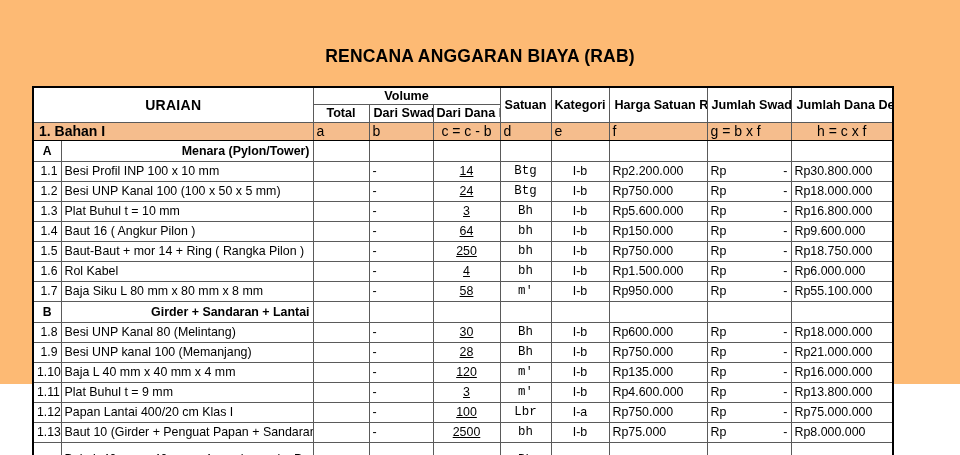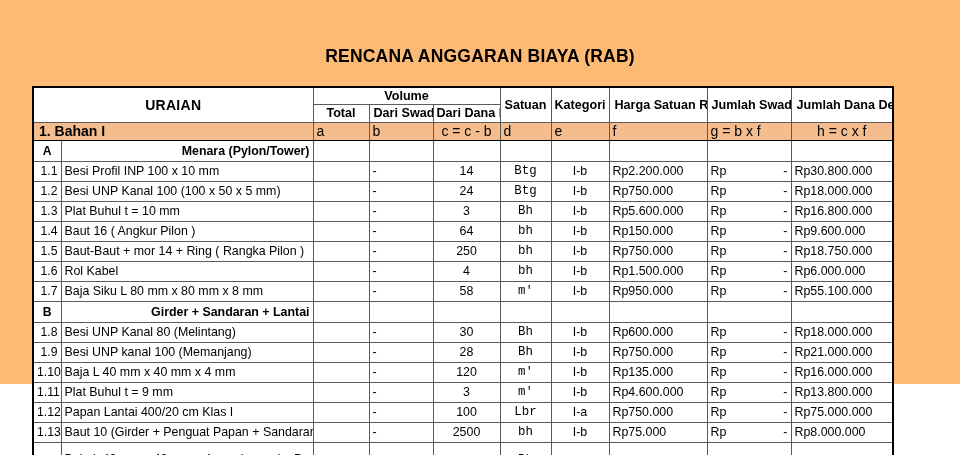--- a/index.html
+++ b/index.html
@@ -110,21 +110,21 @@
   }
   tr.group td.num { text-align: center; }
   tr.group td.desc { text-align: right; padding-left: 5px; }
 
   
   tr.item td { height: 17px; }
   td.num     { text-align: right; font-size: 12.2px; padding: 0 1px; }
   td.desc    { text-align: left; padding-left: 5px; white-space: normal; }
   td.total   { text-align: center; }
   td.sw      { text-align: left; padding-left: 3px; }
-  td.vol     { text-align: center; }
+  td.vol     { text-align: center; text-decoration: underline; }
   td.sat     { text-align: center; font-family: Liberation Mono, monospace; }
   td.kat     { text-align: center; }
   td.harga   { text-align: left; padding-left: 3px; }
   td.jsw     {
     text-align: left;
     padding-left: 4px;
     padding-right: 6px;
   }
   td.jsw span.rp  { float: left; }
   td.jsw span.dash{ float: right; }

